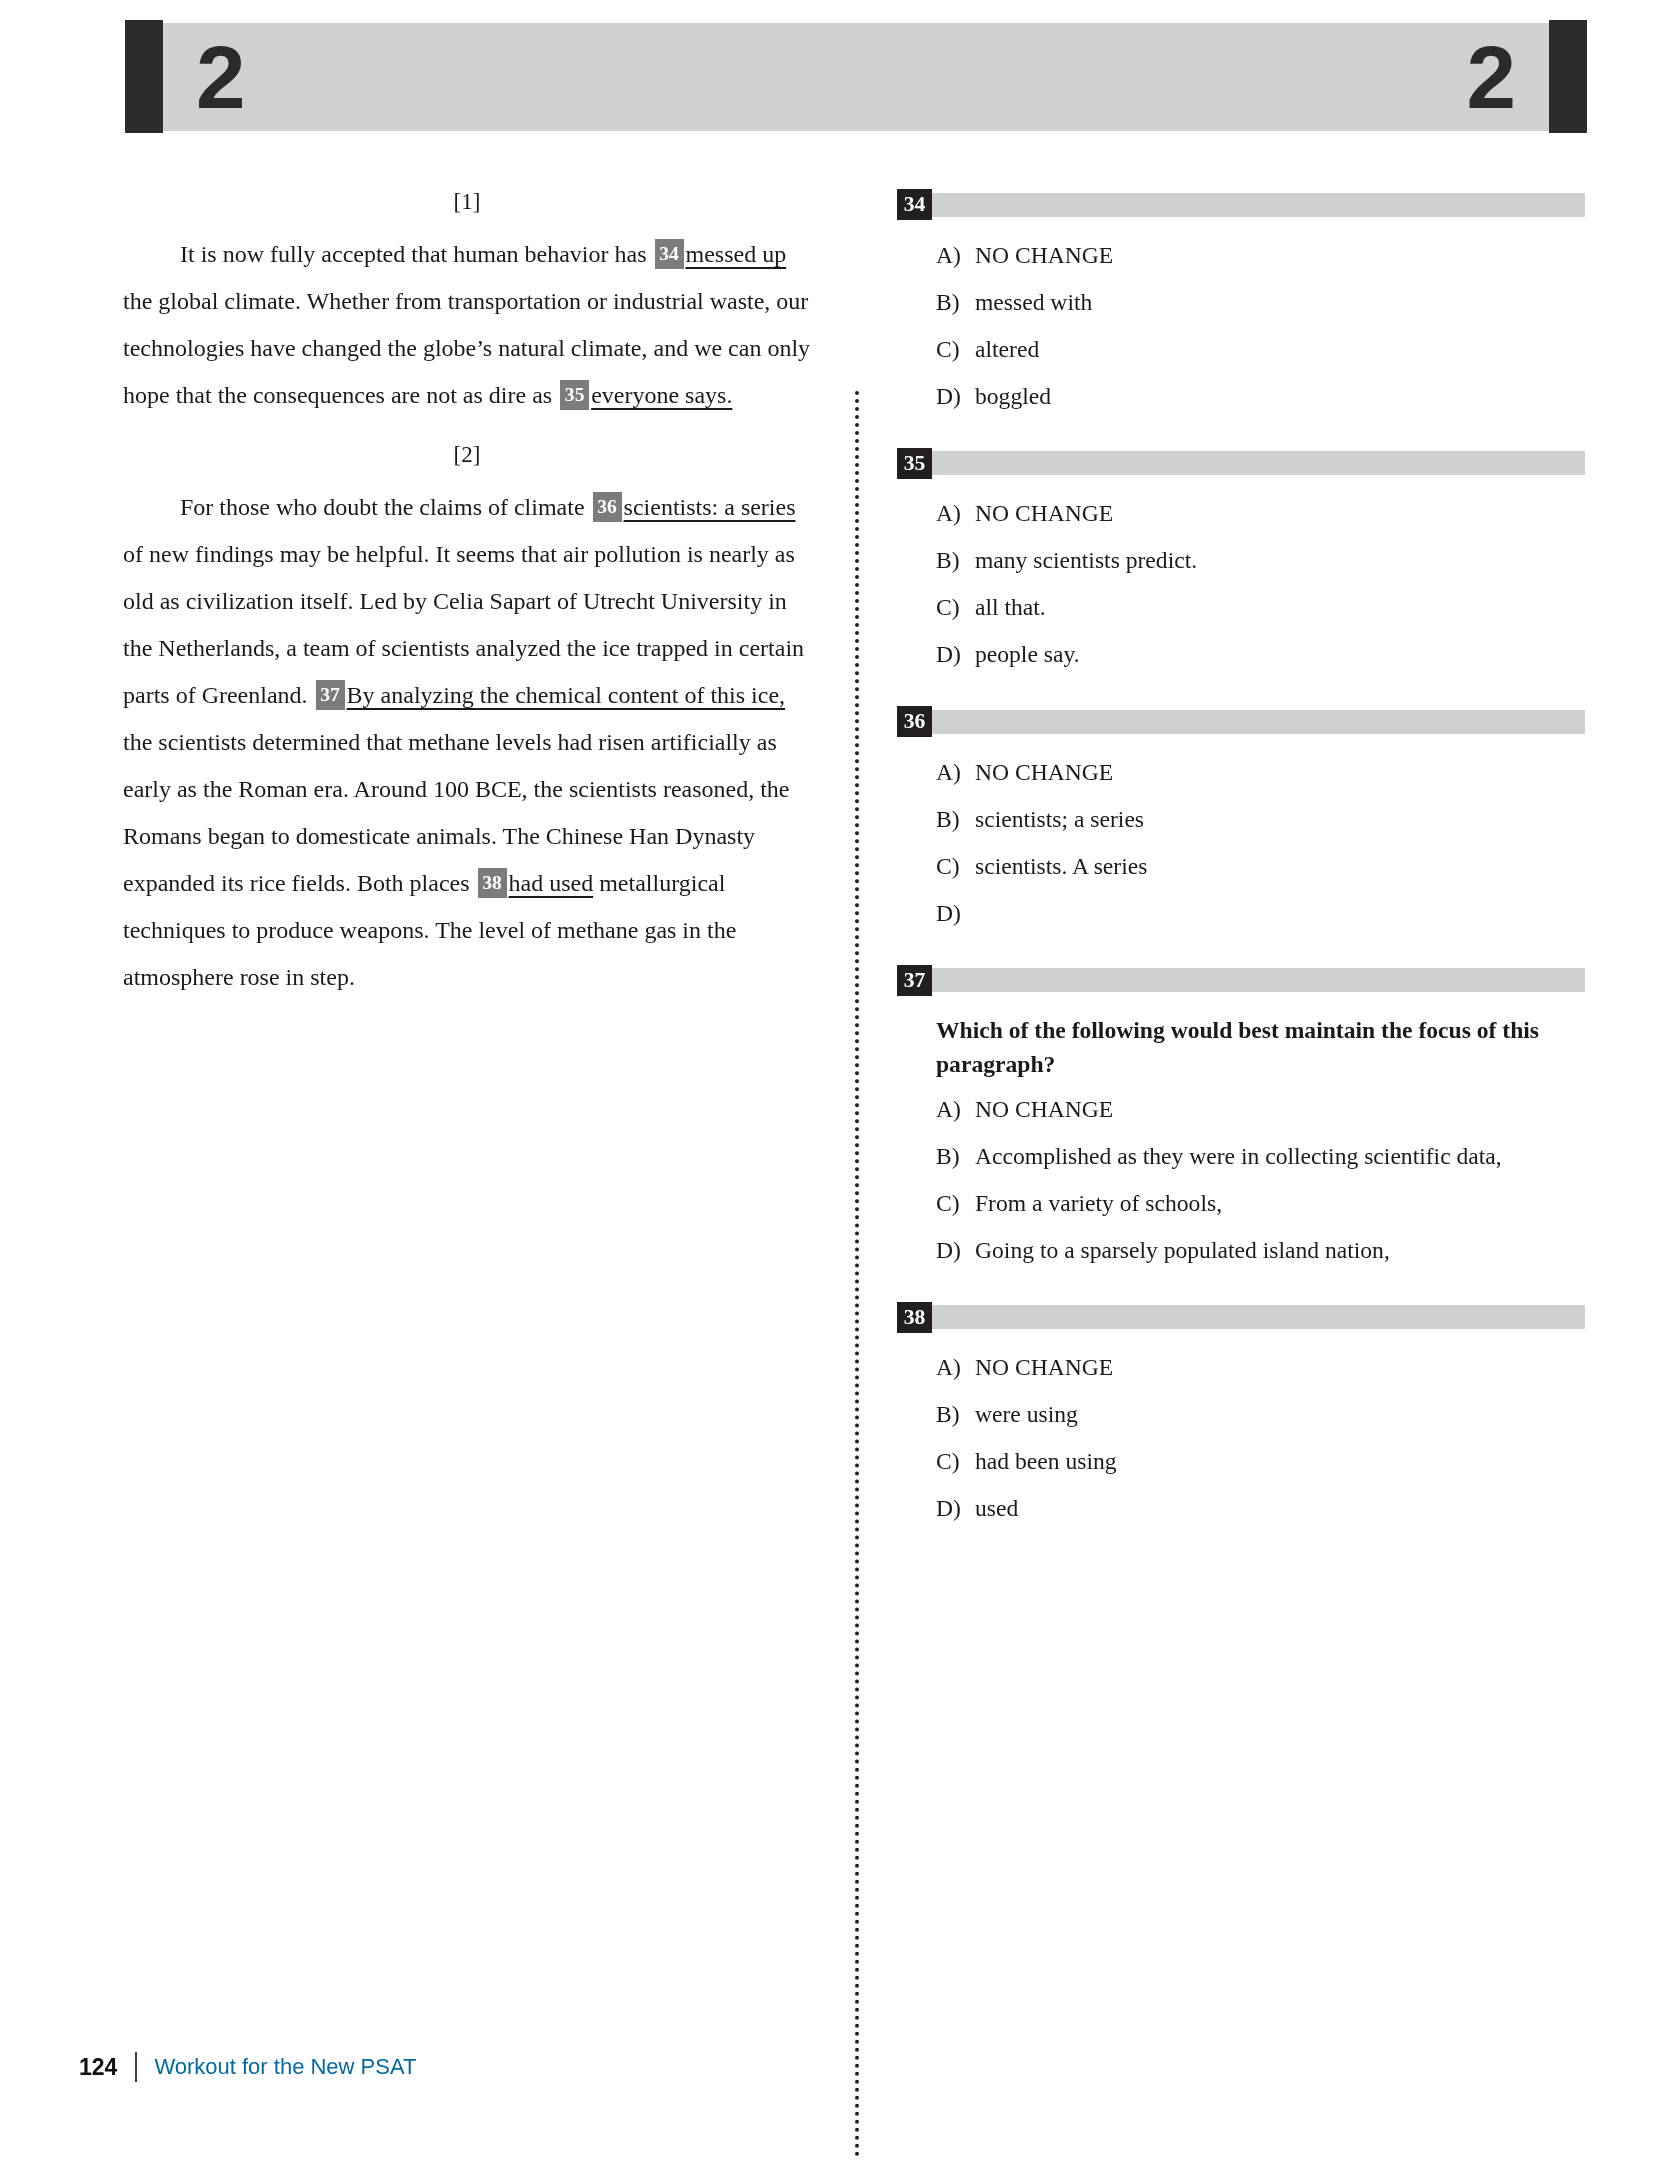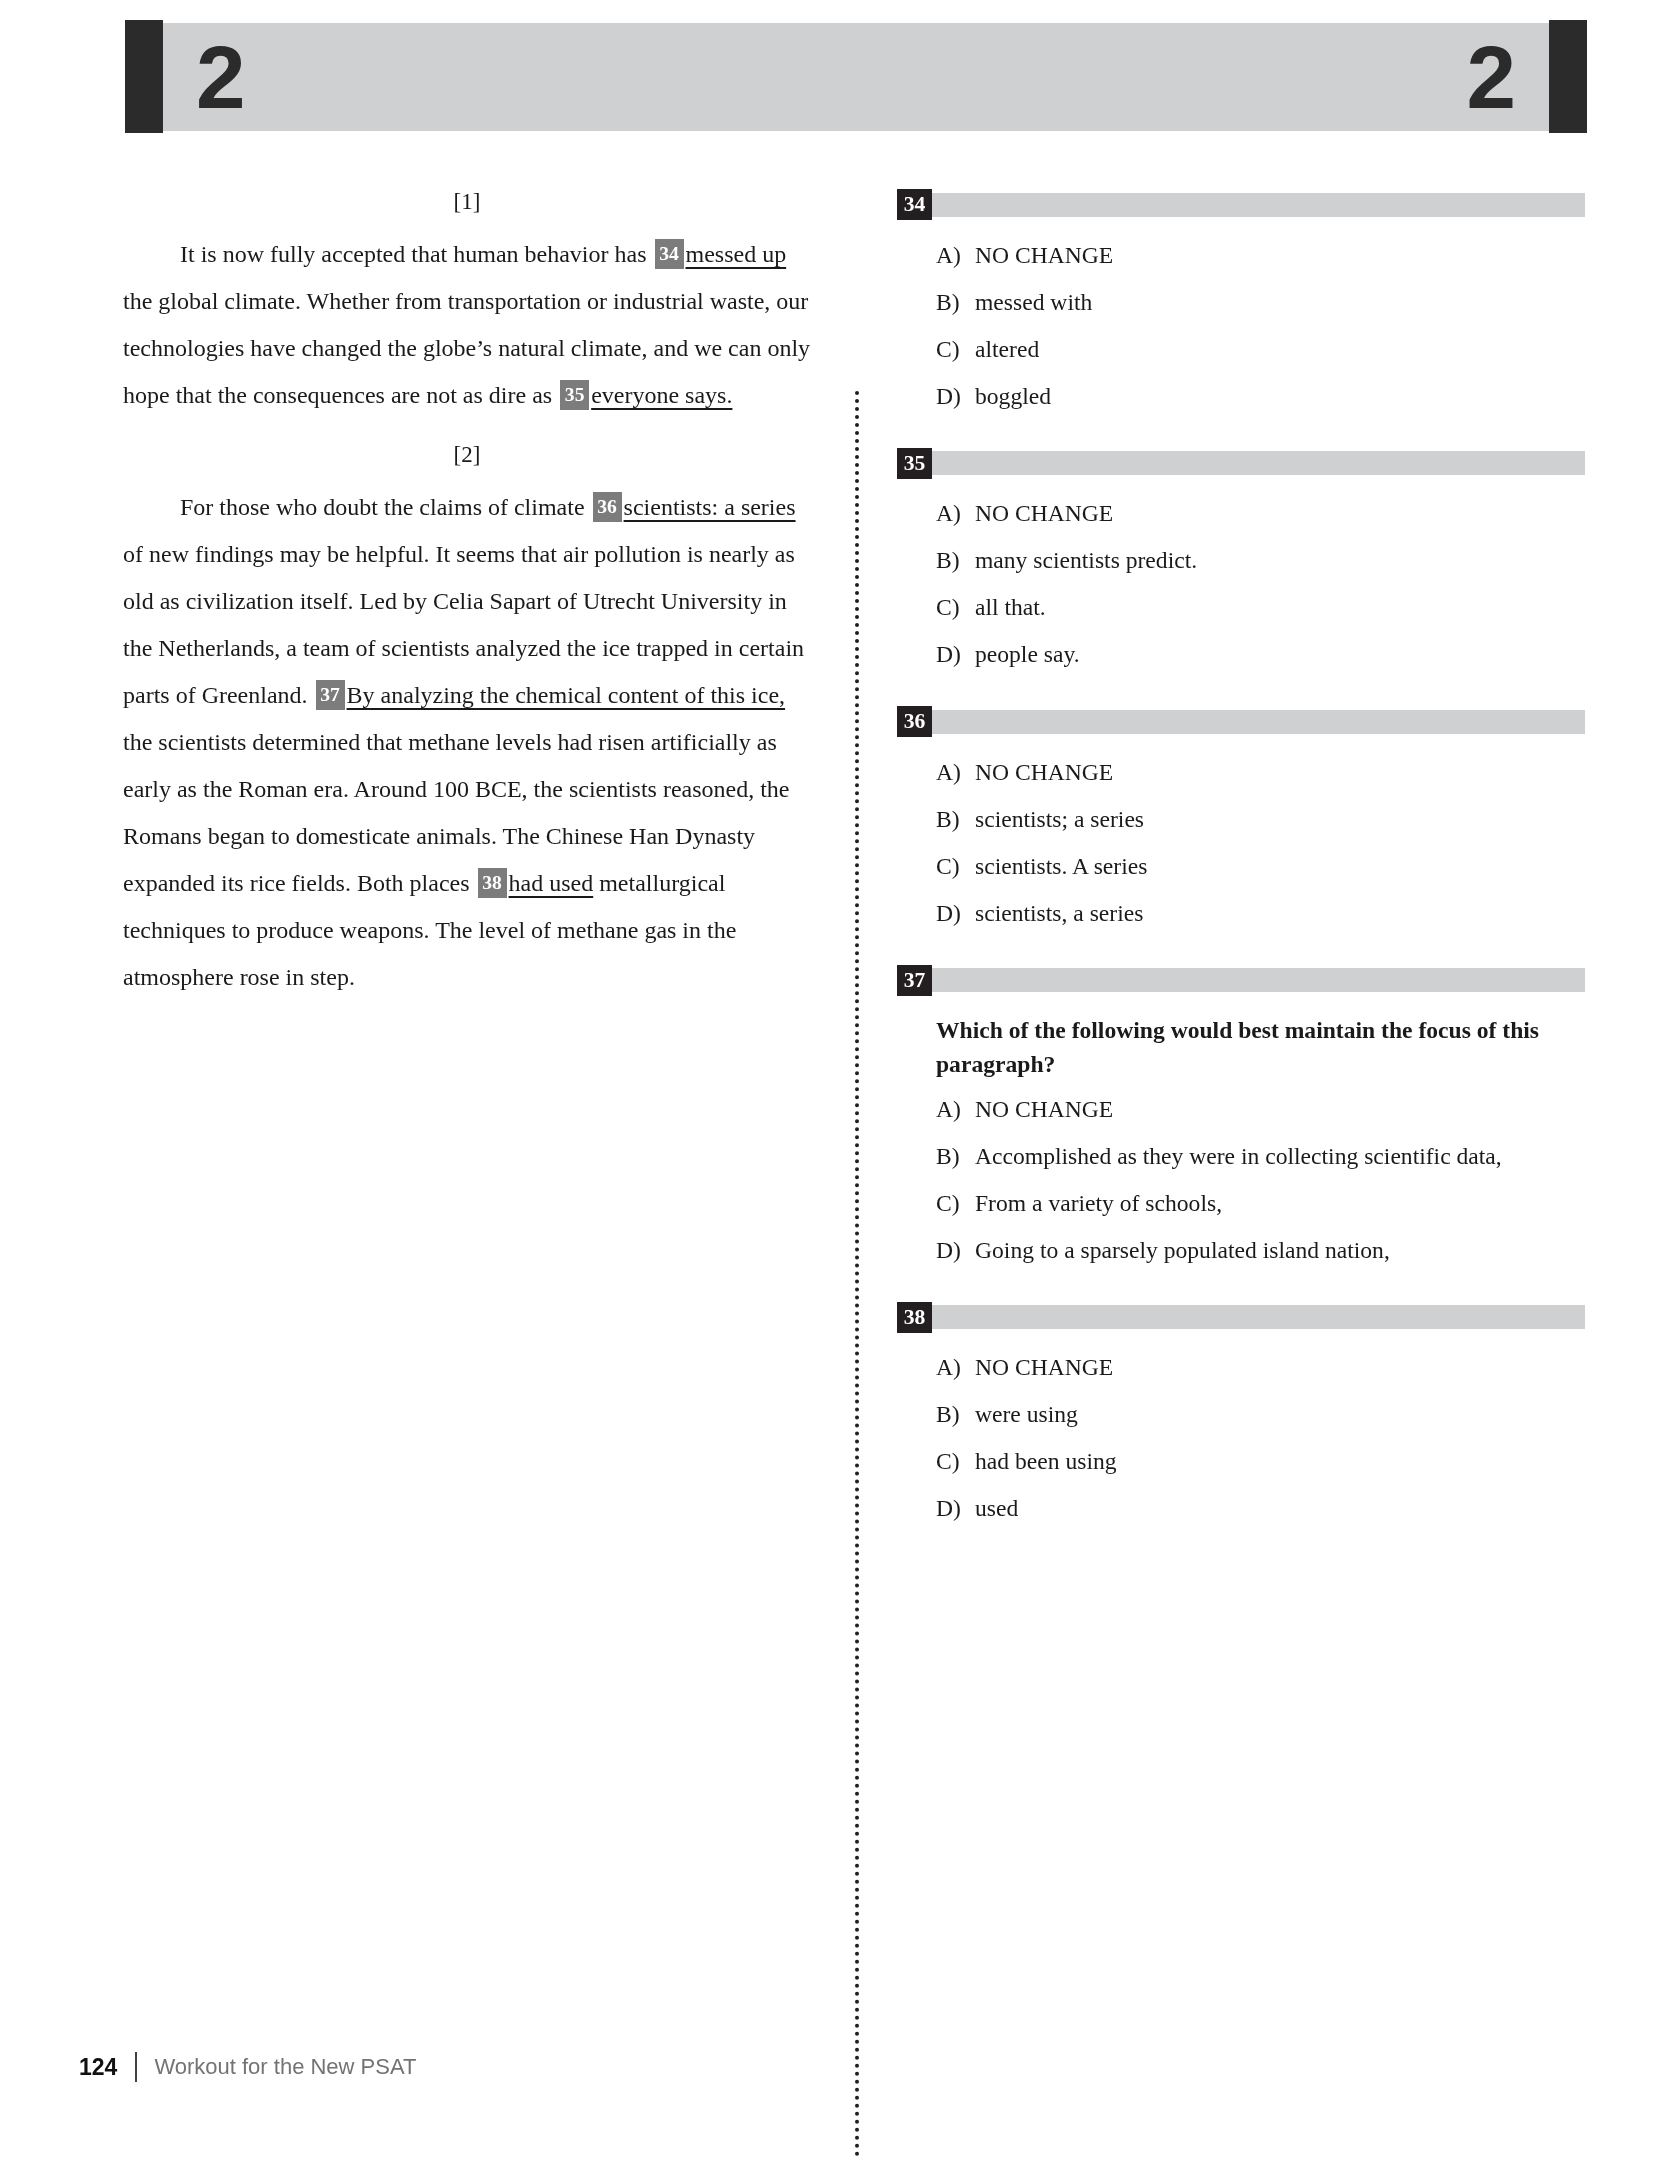--- a/index.html
+++ b/index.html
@@ -198,21 +198,21 @@
     color: #111;
   }
   #footer-divider {
     width: 2px;
     height: 30px;
     background: #404040;
     margin: 0 17.5px;
   }
   #footer-title {
     font-size: 22px;
-    color: #737373;
+    color: #0369a1;
   }
 </style>
 </head>
 <body>
 
 <div id="page-header">
   <div class="hdr-bar-black left"></div>
   <div class="hdr-bar-gray"></div>
   <div class="hdr-bar-black right"></div>
   <div class="hdr-num left">2</div>
@@ -289,21 +289,20 @@
         <div class="choice">
           <span class="choice-letter">B)</span>
           <span class="choice-text">scientists; a series</span>
         </div>
         <div class="choice">
           <span class="choice-letter">C)</span>
           <span class="choice-text">scientists. A series</span>
         </div>
         <div class="choice">
           <span class="choice-letter">D)</span>
-          <span class="choice-text">scientists, a series</span>
         </div>
       </div>
       <div class="question-block">
         <div class="q-header">
           <div class="q-number">37</div>
           <div class="q-rule"></div>
         </div>
         <div class="q-stem">Which of the following would best maintain the focus of this paragraph?</div>
         <div class="choice">
           <span class="choice-letter">A)</span>

